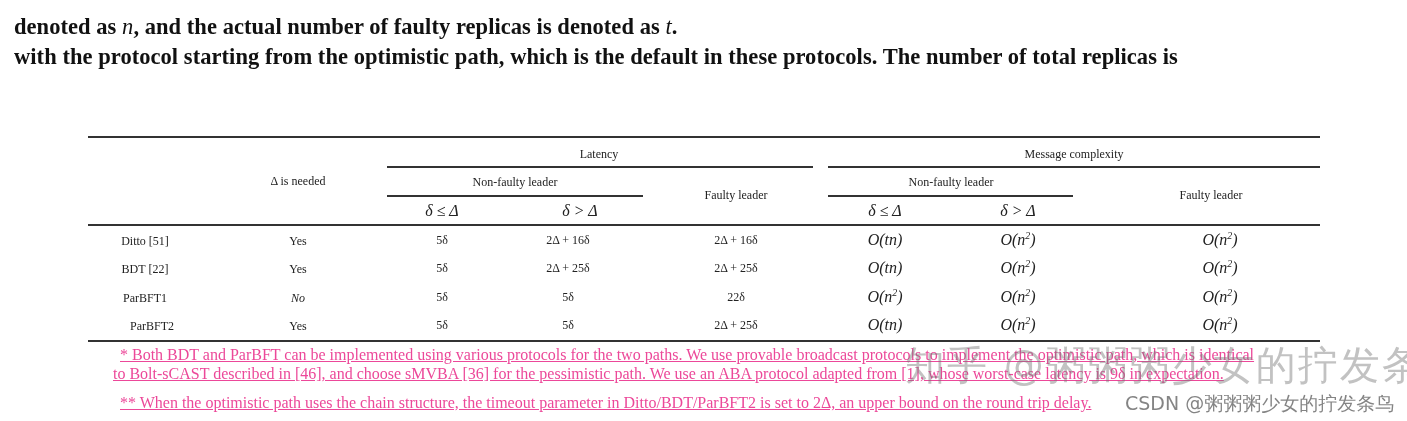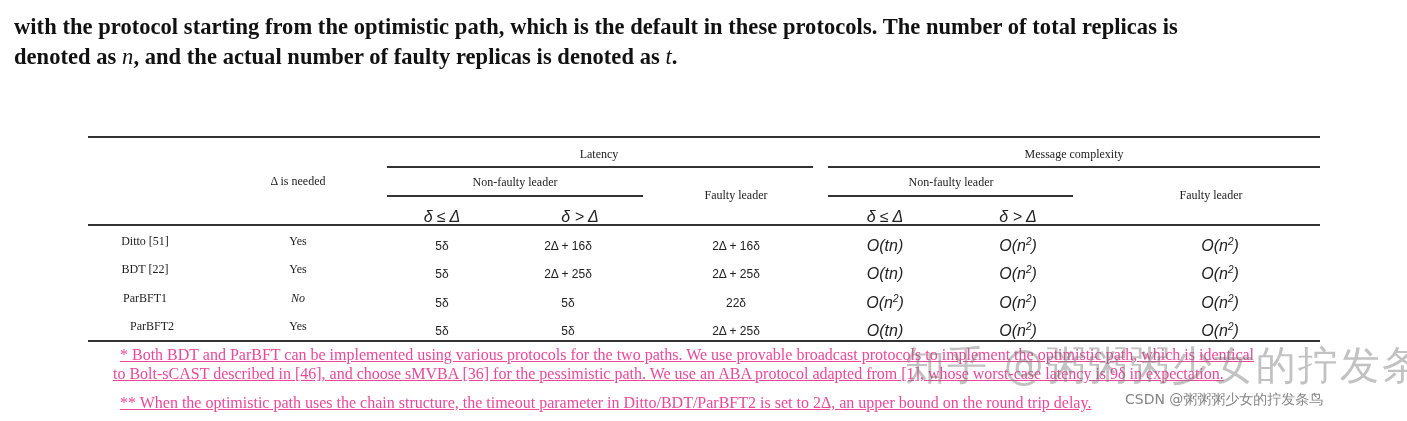--- a/index.html
+++ b/index.html
@@ -4,34 +4,34 @@
 <style>
   html, body { margin: 0; padding: 0; background: #ffffff; }
   body { width: 1407px; height: 421px; position: relative; overflow: hidden;
          font-family: "Liberation Serif", "DejaVu Serif", serif; color: #111; }
   .caption { position: absolute; left: 14px; top: 12px; width: 1390px;
              font-weight: bold; font-size: 22.5px; line-height: 29.5px; color: #111; letter-spacing: 0.05px; }
   .caption i { font-weight: normal; font-style: italic; }
   .rule { position: absolute; background: #333; }
   .cell { position: absolute; font-size: 12px; line-height: 18px; color: #222; white-space: nowrap;
           transform: translateX(-50%); text-align: center; }
-  .math { font-family: Liberation Sans, sans-serif; font-style: italic; margin-top: 6px; }
+  .math { font-family: Liberation Serif, serif; font-style: italic; }
   .cell sup { font-size: 10px; line-height: 0; }
   .foot { position: absolute; font-size: 16px; line-height: 18px; color: #ec4899; white-space: nowrap; text-decoration: underline; }
   .wm1 { position: absolute; left: 905px; top: 338px; font-family: "DejaVu Sans", sans-serif;
          font-size: 40px; color: rgba(120,120,120,0.45); letter-spacing: 2px; white-space: nowrap; }
   .wm2 { position: absolute; left: 1125px; top: 391px; font-family: "DejaVu Sans", sans-serif;
-         font-size: 14px; color: rgba(110,110,110,0.85); white-space: nowrap; }
+         font-size: 19px; color: rgba(110,110,110,0.85); white-space: nowrap; }
 </style>
 </head>
 <body>
 
 <div class="caption">
+  <div><span>denoted as </span><i>n</i><span>, and the actual number of faulty replicas is denoted as </span><i>t</i><span>.</span></div>
   <div>with the protocol starting from the optimistic path, which is the default in these protocols. The number of total replicas is</div>
-  <div><span>denoted as </span><i>n</i><span>, and the actual number of faulty replicas is denoted as </span><i>t</i><span>.</span></div>
 </div>
 
 <div class="rule" style="left:88px; top:136px; width:1232px; height:2px;"></div>
 <div class="rule" style="left:387px; top:166px; width:426px; height:1.5px;"></div>
 <div class="rule" style="left:828px; top:166px; width:492px; height:1.5px;"></div>
 <div class="rule" style="left:387px; top:195px; width:256px; height:1.5px;"></div>
 <div class="rule" style="left:828px; top:195px; width:245px; height:1.5px;"></div>
 <div class="rule" style="left:88px; top:224px; width:1232px; height:1.5px;"></div>
 <div class="rule" style="left:88px; top:340px; width:1232px; height:2px;"></div>
 

